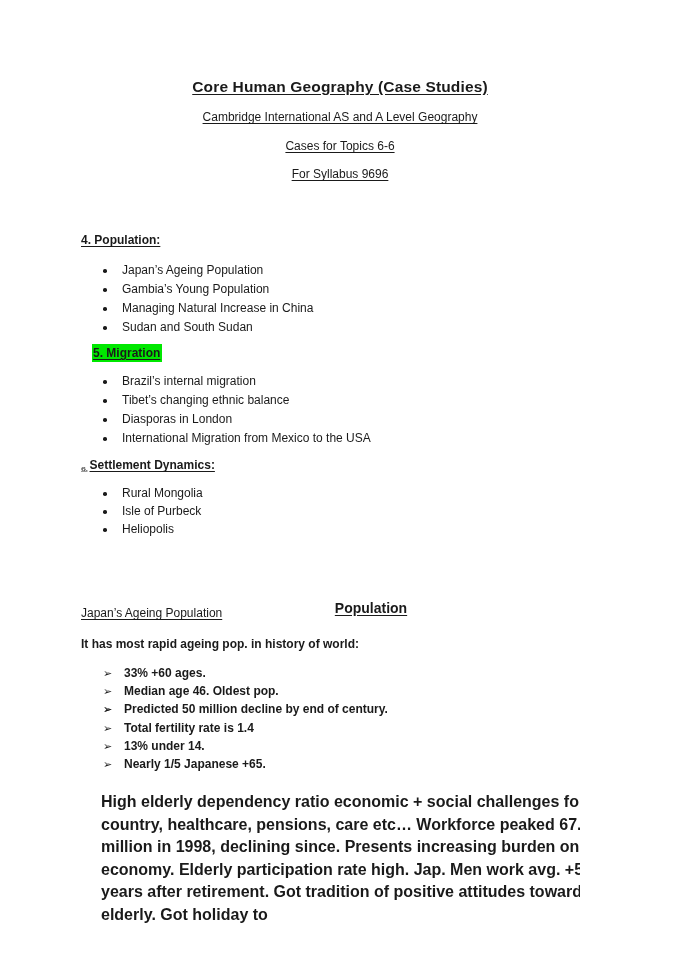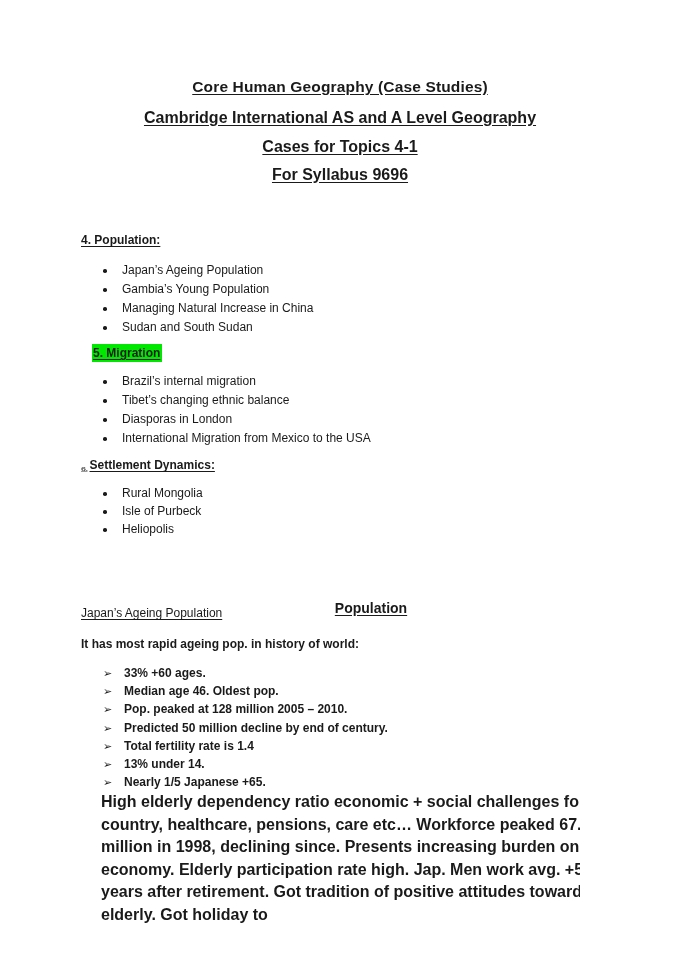--- a/index.html
+++ b/index.html
@@ -34,22 +34,22 @@
   }
   .doc-title {
     font-size: 15.5px;
     font-weight: bold;
     letter-spacing: 0.15px;
     margin: 0 0 14px 0;
     line-height: 18px;
   }
   .doc-title span { text-decoration: underline; text-underline-offset: 2px; }
   .doc-sub {
-    font-size: 16px;
-    font-weight: bold;
+    font-size: 12px;
+    font-weight: normal;
     line-height: 15px;
     margin: 0 0 14px 0;
   }
   .doc-sub span { text-decoration: underline; text-underline-offset: 2px; }
   .doc-sub.tight { margin-bottom: 13px; }
 
   
   .content {
     position: absolute;
     left: 0;
@@ -173,21 +173,21 @@
   }
 </style>
 </head>
 <body>
 
 <div class="page">
 
   <div class="title-block">
     <div class="doc-title"><span>Core Human Geography (Case Studies)</span></div>
     <div class="doc-sub"><span>Cambridge International AS and A Level Geography</span></div>
-    <div class="doc-sub tight"><span>Cases for Topics 4-1</span></div>
+    <div class="doc-sub tight"><span>Cases for Topics 6-6</span></div>
     <div class="doc-sub"><span>For Syllabus 9696</span></div>
   </div>
 
   <div class="content">
 
     <div class="sec-head" style="top:233px;"><span class="u">4. Population:</span></div>
     <ul class="bullets" style="left:81px; top:261px;">
       <li>Japan’s Ageing Population</li>
       <li>Gambia’s Young Population</li>
       <li>Managing Natural Increase in China</li>
@@ -212,21 +212,21 @@
 
   <div class="center-head" style="top:600px;padding-left:31px;"><span>Population</span></div>
 
   <div class="sub-head" style="top:606px;"><span>Japan’s Ageing Population</span></div>
 
   <div class="body-line" style="top:636px;">It has most rapid ageing pop. in history of world:</div>
 
   <ul class="arrows" style="left:81px; top:664px;">
     <li><span class="arw">➢</span><span>33% +60 ages.</span></li>
     <li><span class="arw">➢</span><span>Median age 46. Oldest pop.</span></li>
-    <li><span class="arw">➢</span><span>Pop. peaked at 128 million 2005 – 2010.</span></li>
+    <li><span class="arw">➢</span></li>
     <li><span class="arw">➢</span><span>Predicted 50 million decline by end of century.</span></li>
     <li><span class="arw">➢</span><span>Total fertility rate is 1.4</span></li>
     <li><span class="arw">➢</span><span>13% under 14.</span></li>
     <li><span class="arw">➢</span><span>Nearly 1/5 Japanese +65.</span></li>
   </ul>
 
   <div class="para" style="top:791px;">High elderly dependency ratio economic + social challenges for country, healthcare, pensions, care etc… Workforce peaked 67.9 million in 1998, declining since. Presents increasing burden on economy. Elderly participation rate high. Jap. Men work avg. +5 years after retirement. Got tradition of positive attitudes towards elderly. Got holiday to</div>
 
 </div>
 

